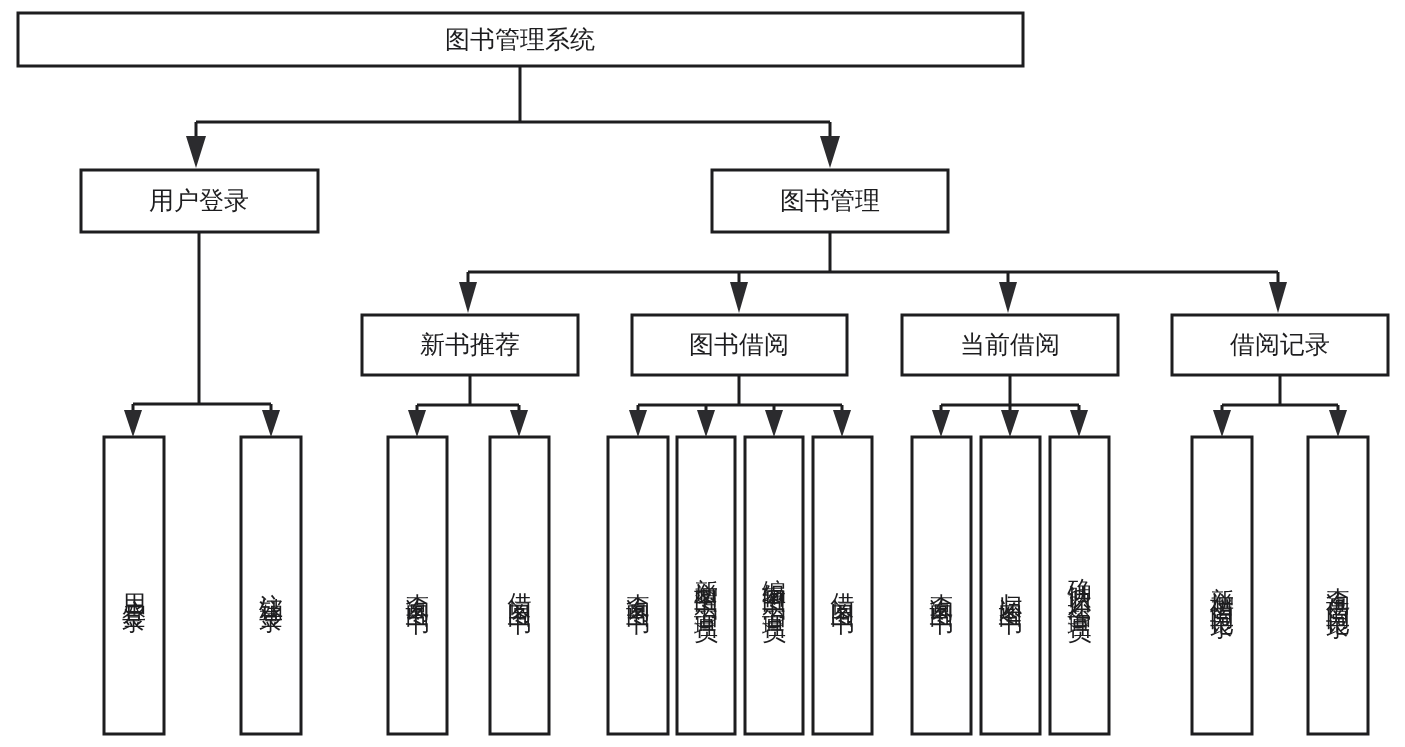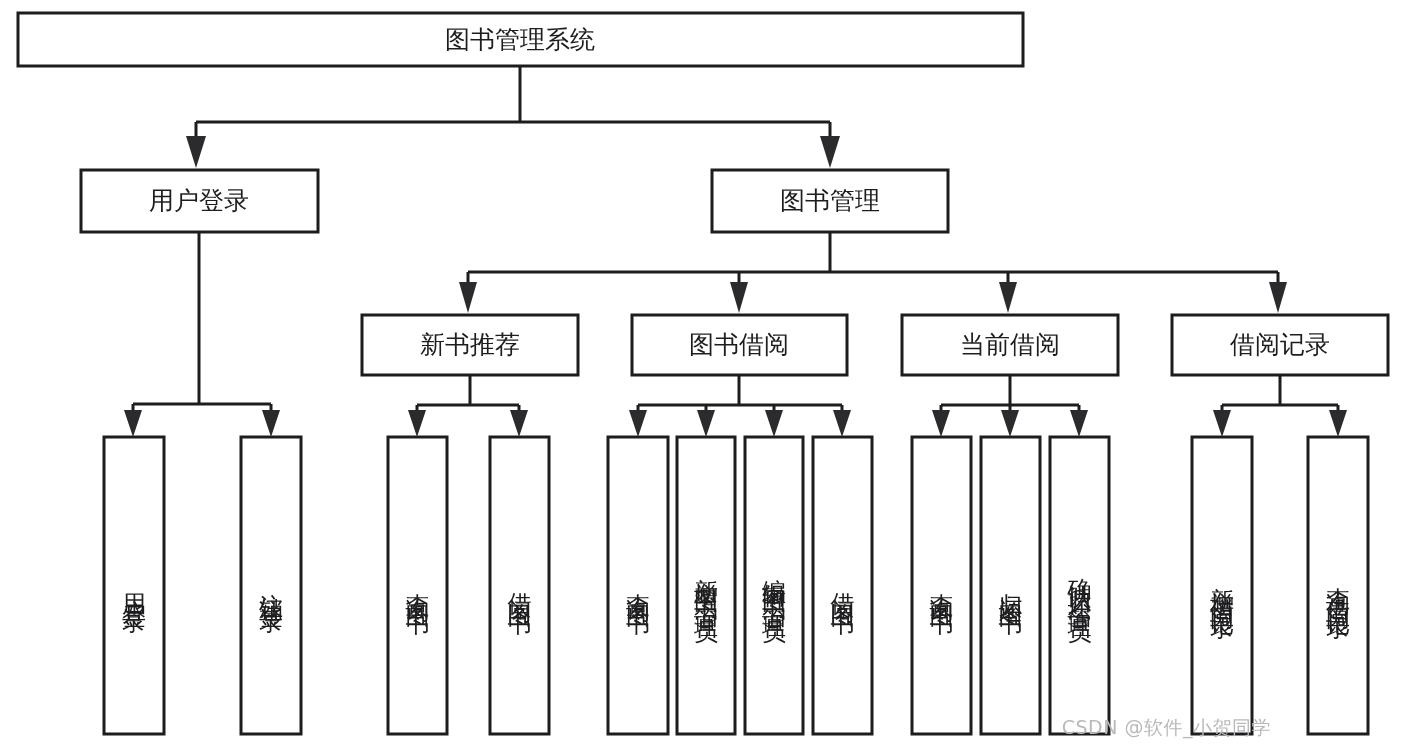--- a/index.html
+++ b/index.html
@@ -299,15 +299,14 @@
       <rect class="node-rect" x="1308" y="437" width="60" height="297"></rect>
       <foreignObject x="1308" y="437" width="60" height="297">
         <div xmlns="http://www.w3.org/1999/xhtml" class="vlabel-wrap">
           <span class="vlabel">查询借阅记录</span>
         </div>
       </foreignObject>
     </g>
 
   </svg>
 
-  <div class="watermark">CSDN @软件_小贺同学</div>
 
 </div>
 
 </body></html>

